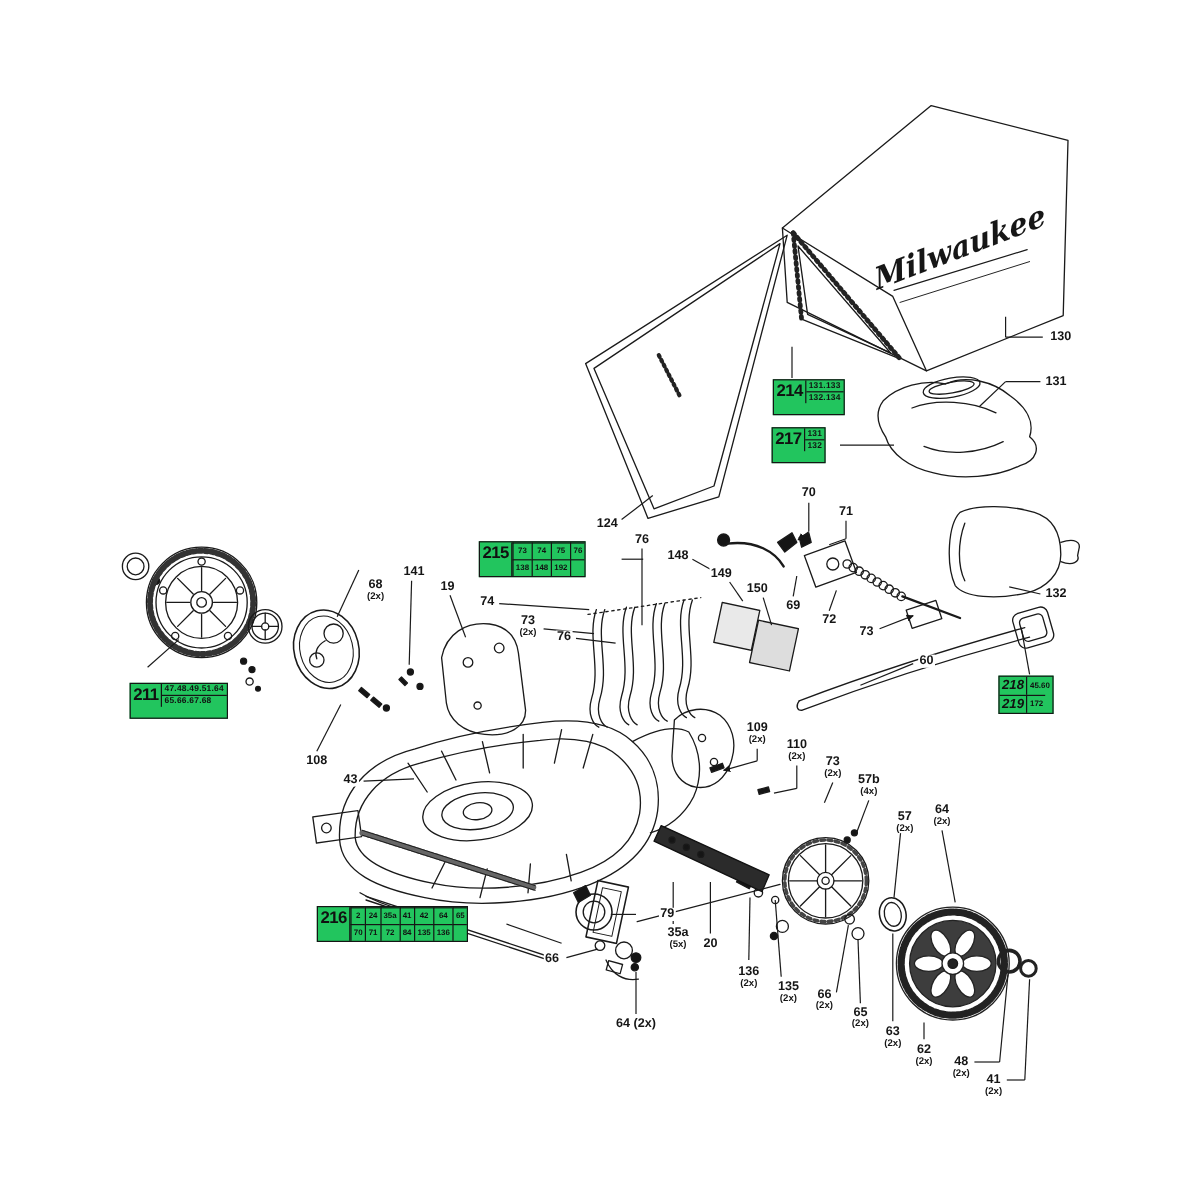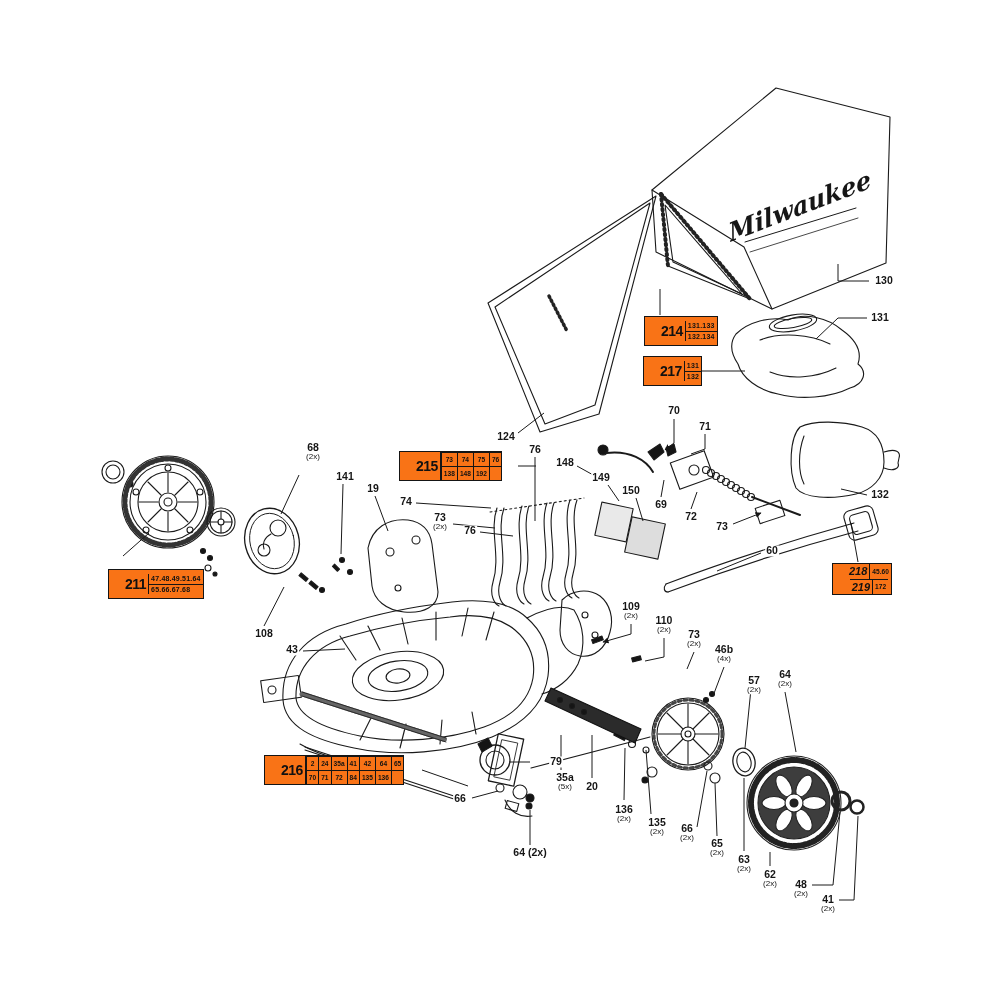--- a/index.html
+++ b/index.html
@@ -2,23 +2,23 @@
 <html><head>
 <meta charset="utf-8">
 <style>
   html,body{margin:0;padding:0;background:#fff;}
   #stage{position:relative;width:1000px;height:1000px;background:#ffffff;overflow:hidden;
          font-family:"Liberation Sans", sans-serif;color:#111;}
   svg.layer{position:absolute;left:0;top:0;}
   .plabel{position:absolute;transform:translate(-50%,-50%);text-align:center;
           background:#fff;padding:0 1px;line-height:1.05;white-space:nowrap;}
   .plabel span{display:block;font-size:10.5px;font-weight:700;color:#151515;text-align:center;}
-  .plabel span.sub{font-size:8px;font-weight:400;}
-  .kitbox{position:absolute;display:flex;align-items:center;height:30px;box-sizing:border-box;
-          border:1.5px solid #151515;background:#f97316;padding-left:14px;}
+  .plabel span.sub{font-size:8px;font-weight:700;}
+  .kitbox{position:absolute;display:flex;align-items:flex-start;height:30px;box-sizing:border-box;
+          border:1.5px solid #151515;background:#22c55e;}
   .kitbox .big{font-size:14px;font-weight:700;display:flex;align-items:center;padding:0 2px;letter-spacing:-0.5px;}
   .kitbox .cells{border-left:1.3px solid #151515;display:flex;flex-direction:column;justify-content:space-evenly;}
   .kitbox .row{font-size:7px;font-weight:700;line-height:1.3;padding:0 2px;letter-spacing:0.2px;}
   .kitbox .row + .row{border-top:1px solid #151515;}
   .kitbox .grid{border-left:1.3px solid #151515;display:grid;}
   .kitbox .gridcell{font-size:6.6px;font-weight:700;text-align:center;line-height:13px;
           padding:0 2px;border-left:0.7px solid #151515;border-top:0.7px solid #151515;white-space:nowrap;}
   .kitbox .pairrow{display:flex;align-items:stretch;flex:1;}
   .kitbox .pairrow + .pairrow{border-top:1px solid #151515;}
   .kitbox .pbig{font-size:11px;font-weight:700;display:flex;align-items:center;padding:0 2px;font-style:italic;}
@@ -349,21 +349,21 @@
       </div>
       <div class="plabel" style="left: 691px; top: 517px;">
         <span>72</span>
       </div>
       <div class="plabel" style="left: 722px; top: 527px;">
         <span>73</span>
       </div>
       <div class="plabel" style="left: 772px; top: 551px;">
         <span>60</span>
       </div>
-      <div class="plabel" style="left: 313px; top: 452px;">
+      <div class="plabel" style="left: 313px; top: 492px;">
         <span>68</span>
         <span class="sub">(2x)</span>
       </div>
       <div class="plabel" style="left: 345px; top: 477px;">
         <span>141</span>
       </div>
       <div class="plabel" style="left: 373px; top: 489px;">
         <span>19</span>
       </div>
       <div class="plabel" style="left: 406px; top: 502px;">
@@ -391,21 +391,21 @@
       </div>
       <div class="plabel" style="left: 664px; top: 625px;">
         <span>110</span>
         <span class="sub">(2x)</span>
       </div>
       <div class="plabel" style="left: 694px; top: 639px;">
         <span>73</span>
         <span class="sub">(2x)</span>
       </div>
       <div class="plabel" style="left: 724px; top: 654px;">
-        <span>46b</span>
+        <span>57b</span>
         <span class="sub">(4x)</span>
       </div>
       <div class="plabel" style="left: 754px; top: 666px; margin-top: 19px;">
         <span>57</span>
         <span class="sub">(2x)</span>
       </div>
       <div class="plabel" style="left: 785px; top: 679px;">
         <span>64</span>
         <span class="sub">(2x)</span>
       </div>

